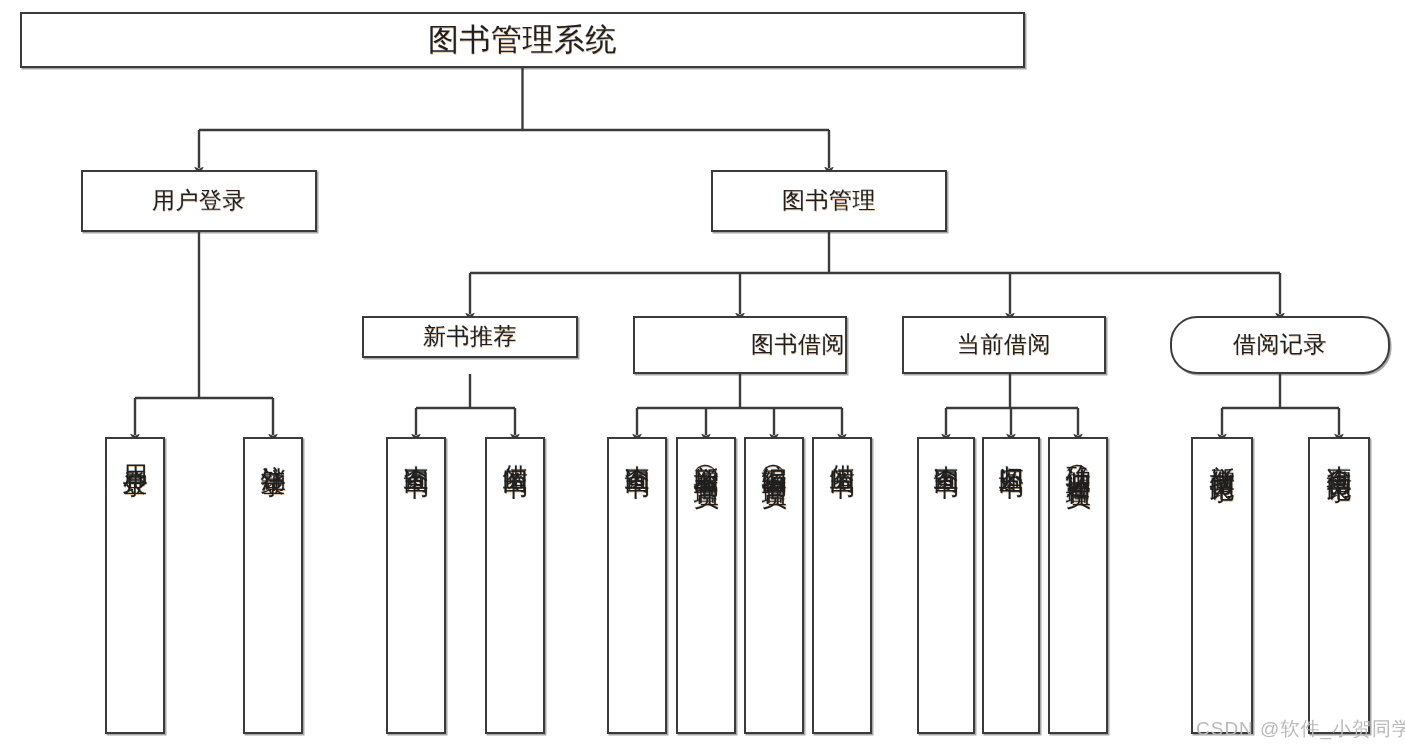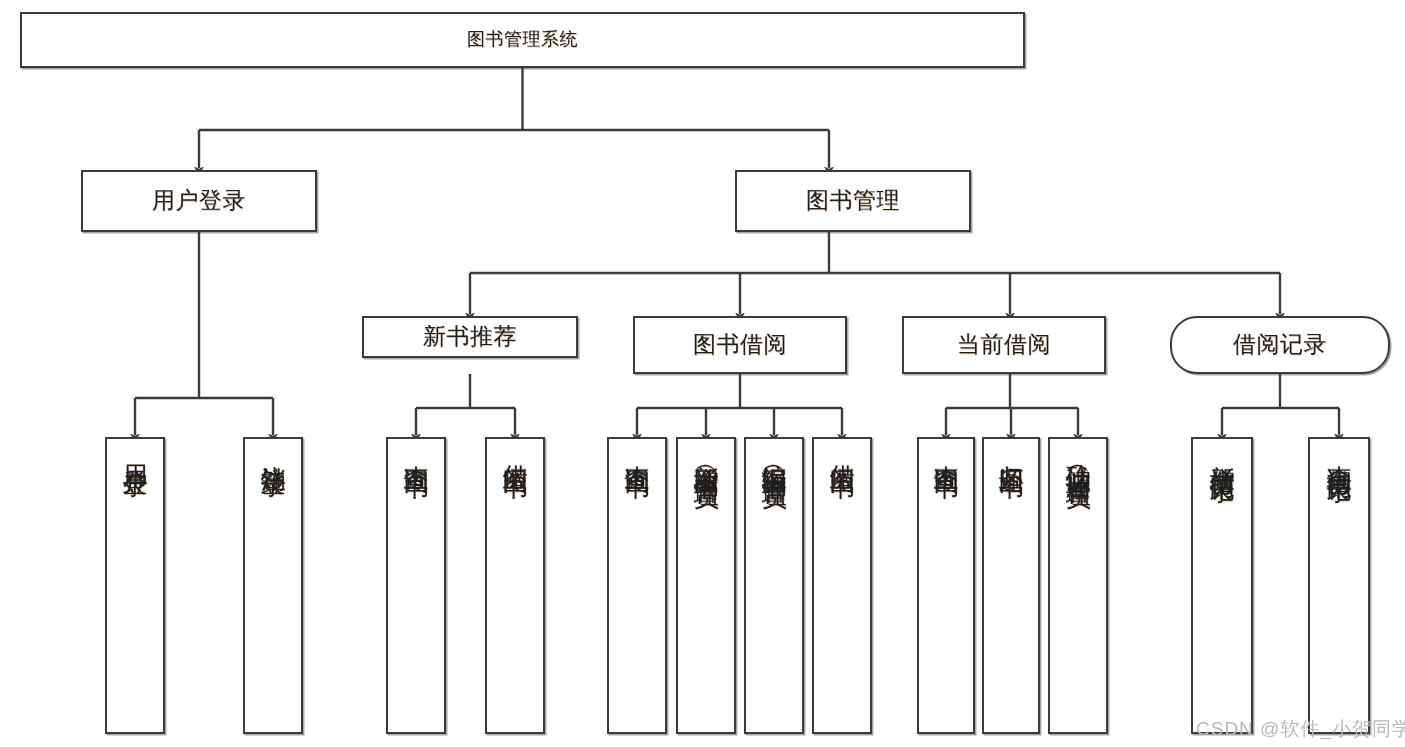--- a/index.html
+++ b/index.html
@@ -17,21 +17,21 @@
     box-shadow:1.5px 1.5px 0 rgba(60,60,60,.45);
     display:flex;align-items:center;justify-content:center;
   }
   .node .label{
     color:#1f1f1f;
     text-shadow:0.6px 0.6px 0 rgba(210,150,90,.55), -0.5px -0.5px 0 rgba(150,190,230,.45);
     white-space:pre;
     letter-spacing:0.5px;
   }
   .node.horizontal .label{font-size:23px;line-height:1.1;}
-  .node.root .label{font-size:18px;}
+  .node.root .label{font-size:31px;}
   .node.vertical{align-items:flex-start;padding-top:6px;}
   .node.vertical .label{
     writing-mode:vertical-rl;
     text-orientation:upright;
     font-size:25px;
     line-height:1.02;
     letter-spacing:3px;
   }
   .watermark{
     position:absolute;
@@ -88,27 +88,27 @@
         <line x1="1339" y1="408" x2="1339" y2="435" stroke="#3b3b3b" stroke-width="2.4" marker-end="url(#arrow)"></line>
       </g>
   </svg>
   <div id="node-layer">
       <div class="node horizontal root" style="left: 20px; top: 12px; width: 1005px; height: 56px;">
         <span class="label">图书管理系统</span>
       </div>
       <div class="node horizontal" style="left: 81px; top: 170px; width: 236px; height: 62px;">
         <span class="label">用户登录</span>
       </div>
-      <div class="node horizontal" style="left: 735px; top: 170px; width: 236px; height: 62px;">
+      <div class="node horizontal" style="left: 711px; top: 170px; width: 236px; height: 62px;">
         <span class="label">图书管理</span>
       </div>
       <div class="node horizontal" style="left: 362px; top: 316px; width: 216px; height: 42px;">
         <span class="label">新书推荐</span>
       </div>
-      <div class="node horizontal" style="left: 633px; top: 316px; width: 214px; height: 58px;">
+      <div class="node horizontal" style="left: 633px; top: 316px; width: 214px; height: 58px; justify-content: flex-end;">
         <span class="label">图书借阅</span>
       </div>
       <div class="node horizontal" style="left: 902px; top: 316px; width: 204px; height: 58px;">
         <span class="label">当前借阅</span>
       </div>
       <div class="node horizontal" style="left: 1170px; top: 316px; width: 220px; height: 58px; border-radius: 27px;">
         <span class="label">借阅记录</span>
       </div>
       <div class="node vertical" style="left: 105px; top: 437px; width: 60px; height: 297px;">
         <span class="label">用户登录</span>

